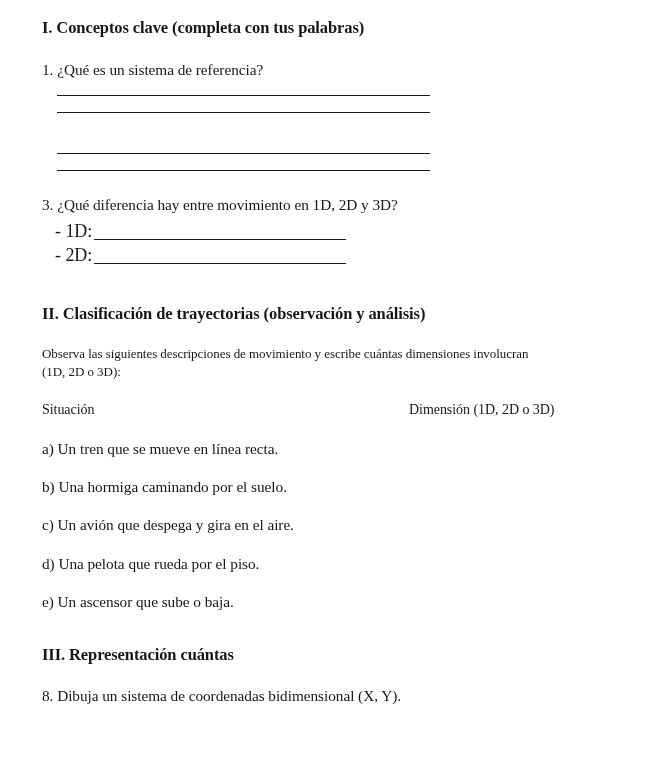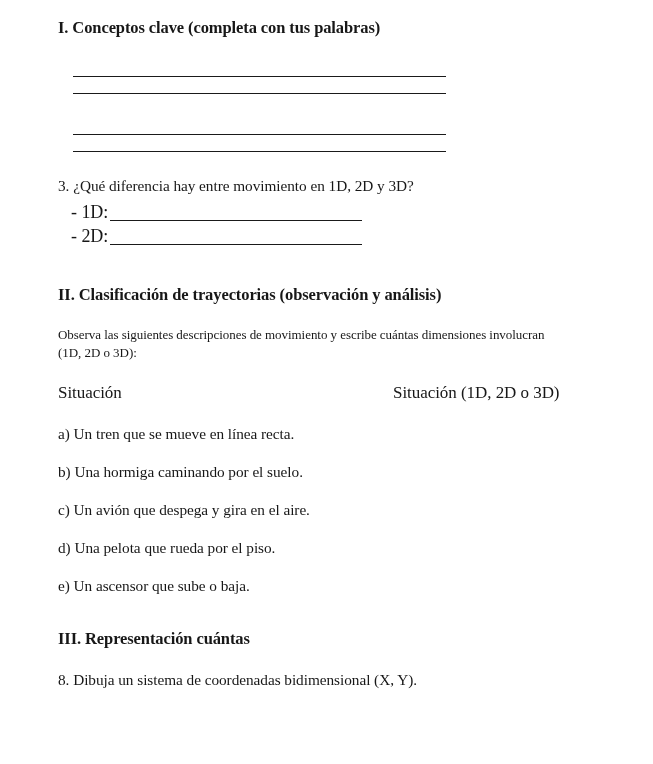--- a/index.html
+++ b/index.html
@@ -16,21 +16,20 @@
     color: #171717;
     -webkit-font-smoothing: antialiased;
   }
   .page {
     position: relative;
     width: 553px;
     height: 764px;
     background: #ffffff;
     box-sizing: border-box;
     padding: 0 22px 0 42px;
-    margin-left: 16px;
   }
 
   .section-heading {
     font-size: 16.5px;
     font-weight: bold;
     letter-spacing: -0.1px;
     line-height: 1.2;
     margin: 0;
     white-space: nowrap;
   }
@@ -77,23 +76,24 @@
     flex: 0 0 auto;
     width: 252px;
     border-bottom: 1.6px solid #1a1a1a;
     height: 0.88em;
     margin-left: 2px;
   }
 
   
   .cols-row {
     display: flex;
-    font-size: 17px;
+    font-size: 14px;
     line-height: 1.25;
     letter-spacing: -0.05px;
+    gap: 32px;
   }
   .col-a { flex: 0 0 335px; }
   .col-b { flex: 0 0 auto; }
 
   .item-line {
     font-size: 15.3px;
     line-height: 1.25;
     margin: 0;
     letter-spacing: -0.05px;
   }
@@ -110,20 +110,21 @@
 </style>
 </head>
 <body>
 
 <div class="page">
 
   <div class="section-heading sec1-heading">I. Conceptos clave (completa con tus palabras)</div>
 
   <div class="sp-22"></div>
 
+  <div class="q-text">1. ¿Qué es un sistema de referencia?</div>
 
   <div class="sp-16"></div>
   <div class="rule-block">
     <div class="rule"></div>
     <div class="sp-16"></div>
     <div class="rule"></div>
   </div>
 
   <div class="sp-24"></div>
 
@@ -161,21 +162,21 @@
   <div class="section-heading sec2-heading">II. Clasificación de trayectorias (observación y análisis)</div>
 
   <div class="sp-21"></div>
 
   <div class="para">Observa las siguientes descripciones de movimiento y escribe cuántas dimensiones involucran (1D, 2D o 3D):</div>
 
   <div class="sp-19"></div>
 
   <div class="cols-row">
     <span class="col-a">Situación</span>
-    <span class="col-b">Situación (1D, 2D o 3D)</span>
+    <span class="col-b">Dimensión (1D, 2D o 3D)</span>
   </div>
 
   <div class="sp-21"></div>
   <div class="item-line">a) Un tren que se mueve en línea recta.</div>
 
   <div class="sp-19"></div>
   <div class="item-line">b) Una hormiga caminando por el suelo.</div>
 
   <div class="sp-19"></div>
   <div class="item-line">c) Un avión que despega y gira en el aire.</div>

